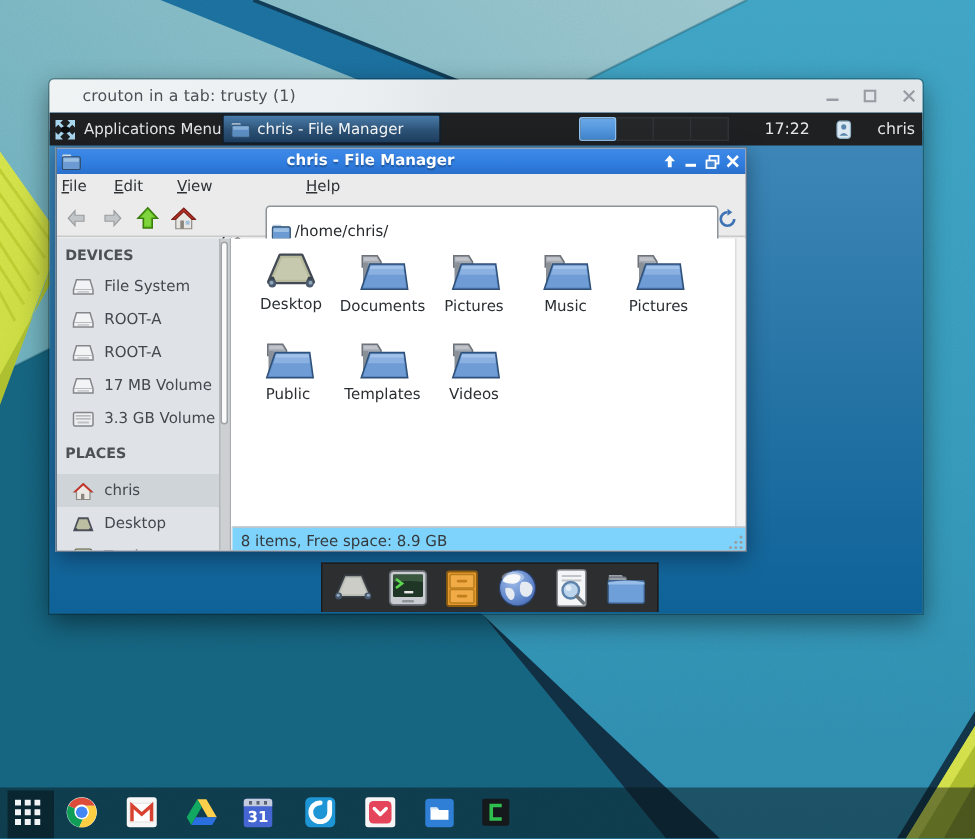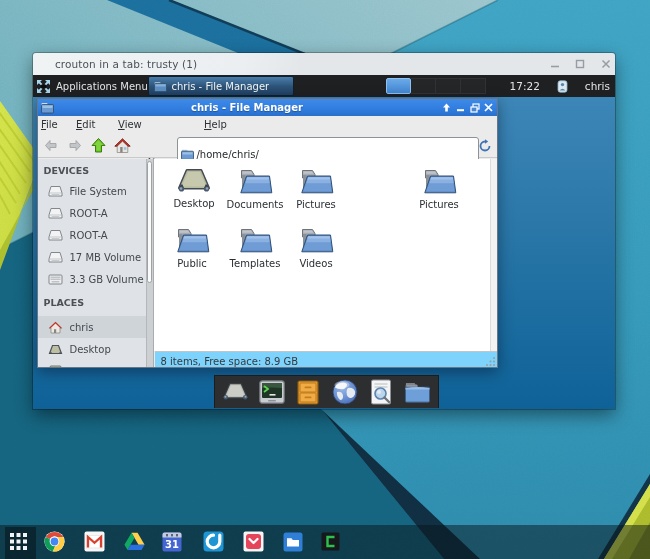--- a/index.html
+++ b/index.html
@@ -410,20 +410,32 @@
   <path d="M4.5,3.5 L14.5,3.5 L17,7.5 L17,11 L4.5,11 Z" fill="#a6abb3" stroke="#6e737a" stroke-width="1"></path>
   <path d="M5.5,4.5 L14,4.5 L15.5,6.8 L5.5,6.8 Z" fill="#c0c4ca"></path>
   <rect x="5" y="8" width="3.5" height="17" fill="#8a9098"></rect>
   <path d="M9.5,9 L32.5,9 L34.8,25.8 L3.8,25.8 Z" fill="#5a87c2" stroke="#2f5178" stroke-width="1"></path>
   <path d="M10.2,10.2 L31.8,10.2 L33.7,24.6 L5.1,24.6 Z" fill="#6f9cd4"></path>
   <path d="M10.2,10.2 L31.8,10.2 L32.6,16.2 L8.2,16.2 Z" fill="#8ab1e2"></path>
   <path d="M10.2,10.2 L31.8,10.2 L32.1,12.4 L9.4,12.4 Z" fill="#a3c2ea"></path>
 </svg>
             <span class="folder-label">Pictures</span>
           </div>
+          <div class="folder-cell" style="left:193px; top:8px">
+            <svg class="ficon foldershape" width="37" height="29" viewBox="0 0 37 29">
+  <path d="M4.5,3.5 L14.5,3.5 L17,7.5 L17,11 L4.5,11 Z" fill="#a6abb3" stroke="#6e737a" stroke-width="1"></path>
+  <path d="M5.5,4.5 L14,4.5 L15.5,6.8 L5.5,6.8 Z" fill="#c0c4ca"></path>
+  <rect x="5" y="8" width="3.5" height="17" fill="#8a9098"></rect>
+  <path d="M9.5,9 L32.5,9 L34.8,25.8 L3.8,25.8 Z" fill="#5a87c2" stroke="#2f5178" stroke-width="1"></path>
+  <path d="M10.2,10.2 L31.8,10.2 L33.7,24.6 L5.1,24.6 Z" fill="#6f9cd4"></path>
+  <path d="M10.2,10.2 L31.8,10.2 L32.6,16.2 L8.2,16.2 Z" fill="#8ab1e2"></path>
+  <path d="M10.2,10.2 L31.8,10.2 L32.1,12.4 L9.4,12.4 Z" fill="#a3c2ea"></path>
+</svg>
+            <span class="folder-label">Music</span>
+          </div>
           <div class="folder-cell" style="left:255px; top:8px">
             <svg class="ficon foldershape" width="37" height="29" viewBox="0 0 37 29">
   <path d="M4.5,3.5 L14.5,3.5 L17,7.5 L17,11 L4.5,11 Z" fill="#a6abb3" stroke="#6e737a" stroke-width="1"></path>
   <path d="M5.5,4.5 L14,4.5 L15.5,6.8 L5.5,6.8 Z" fill="#c0c4ca"></path>
   <rect x="5" y="8" width="3.5" height="17" fill="#8a9098"></rect>
   <path d="M9.5,9 L32.5,9 L34.8,25.8 L3.8,25.8 Z" fill="#5a87c2" stroke="#2f5178" stroke-width="1"></path>
   <path d="M10.2,10.2 L31.8,10.2 L33.7,24.6 L5.1,24.6 Z" fill="#6f9cd4"></path>
   <path d="M10.2,10.2 L31.8,10.2 L32.6,16.2 L8.2,16.2 Z" fill="#8ab1e2"></path>
   <path d="M10.2,10.2 L31.8,10.2 L32.1,12.4 L9.4,12.4 Z" fill="#a3c2ea"></path>
 </svg>

